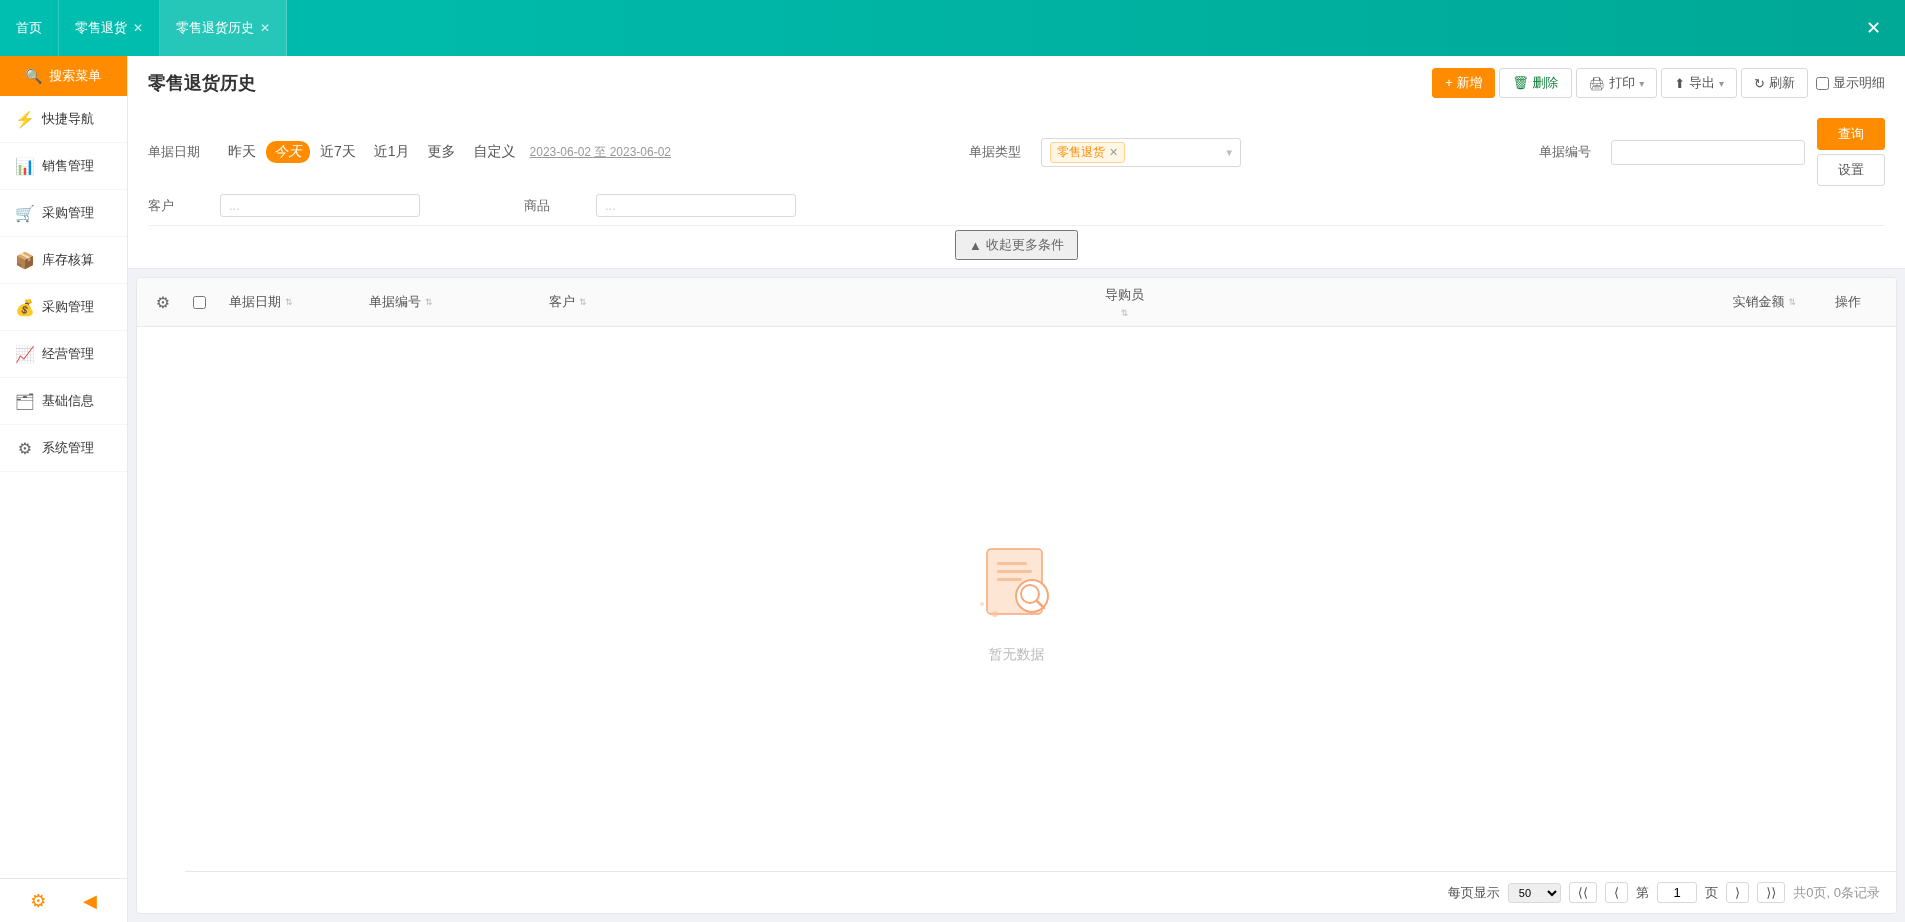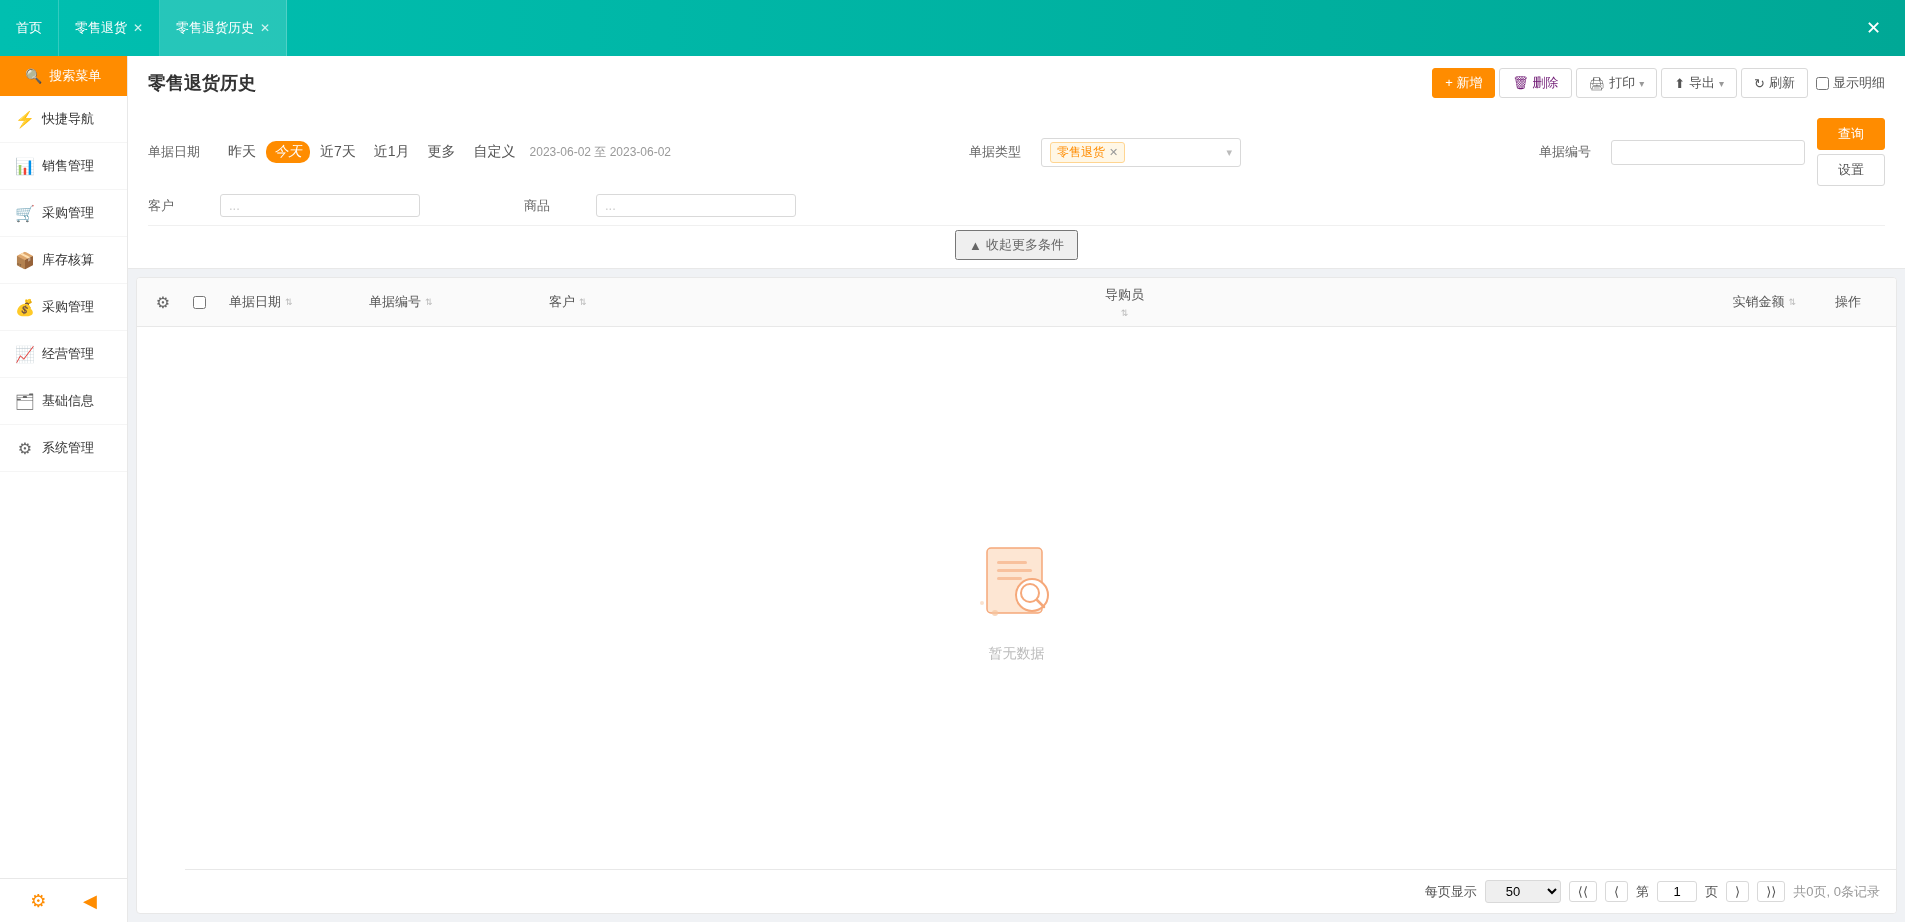--- a/index.html
+++ b/index.html
@@ -161,21 +161,21 @@
       color: #555;
       font-size: 13px;
       cursor: pointer;
     }
     .toolbar-btn.primary {
       background: #ff8c00;
       border-color: #ff8c00;
       color: #fff;
     }
     .toolbar-btn.danger {
-      color: #701a75;
+      color: #15803d;
       border-color: #d9d9d9;
     }
     .display-toggle {
       display: flex;
       align-items: center;
       gap: 4px;
       font-size: 13px;
       color: #555;
     }
     .display-toggle input { cursor: pointer; }
@@ -214,20 +214,21 @@
     .date-btn.active {
       background: #ff8c00;
       color: #fff;
       border-radius: 10px;
       font-style: italic;
     }
     .date-range-text {
       font-size: 12px;
       color: #999;
       margin-left: 4px;
+      text-decoration: underline;
     }
     .filter-select-box {
       display: flex;
       align-items: center;
       border: 1px solid #d9d9d9;
       border-radius: 3px;
       padding: 3px 8px;
       min-width: 200px;
       background: #fff;
       font-size: 13px;
@@ -360,22 +361,22 @@
       background: #fff;
       gap: 8px;
       font-size: 13px;
       color: #555;
       margin-left: 48px;
     }
     .per-page-label { color: #555; }
     .per-page-select {
       border: 1px solid #d9d9d9;
       border-radius: 3px;
-      padding: 2px 16px;
-      font-size: 13px;
+      padding: 2px 6px;
+      font-size: 11px;
       cursor: pointer;
     }
     .page-nav-btn {
       border: 1px solid #d9d9d9;
       border-radius: 3px;
       background: #fff;
       padding: 2px 8px;
       cursor: pointer;
       color: #555;
       font-size: 13px;

